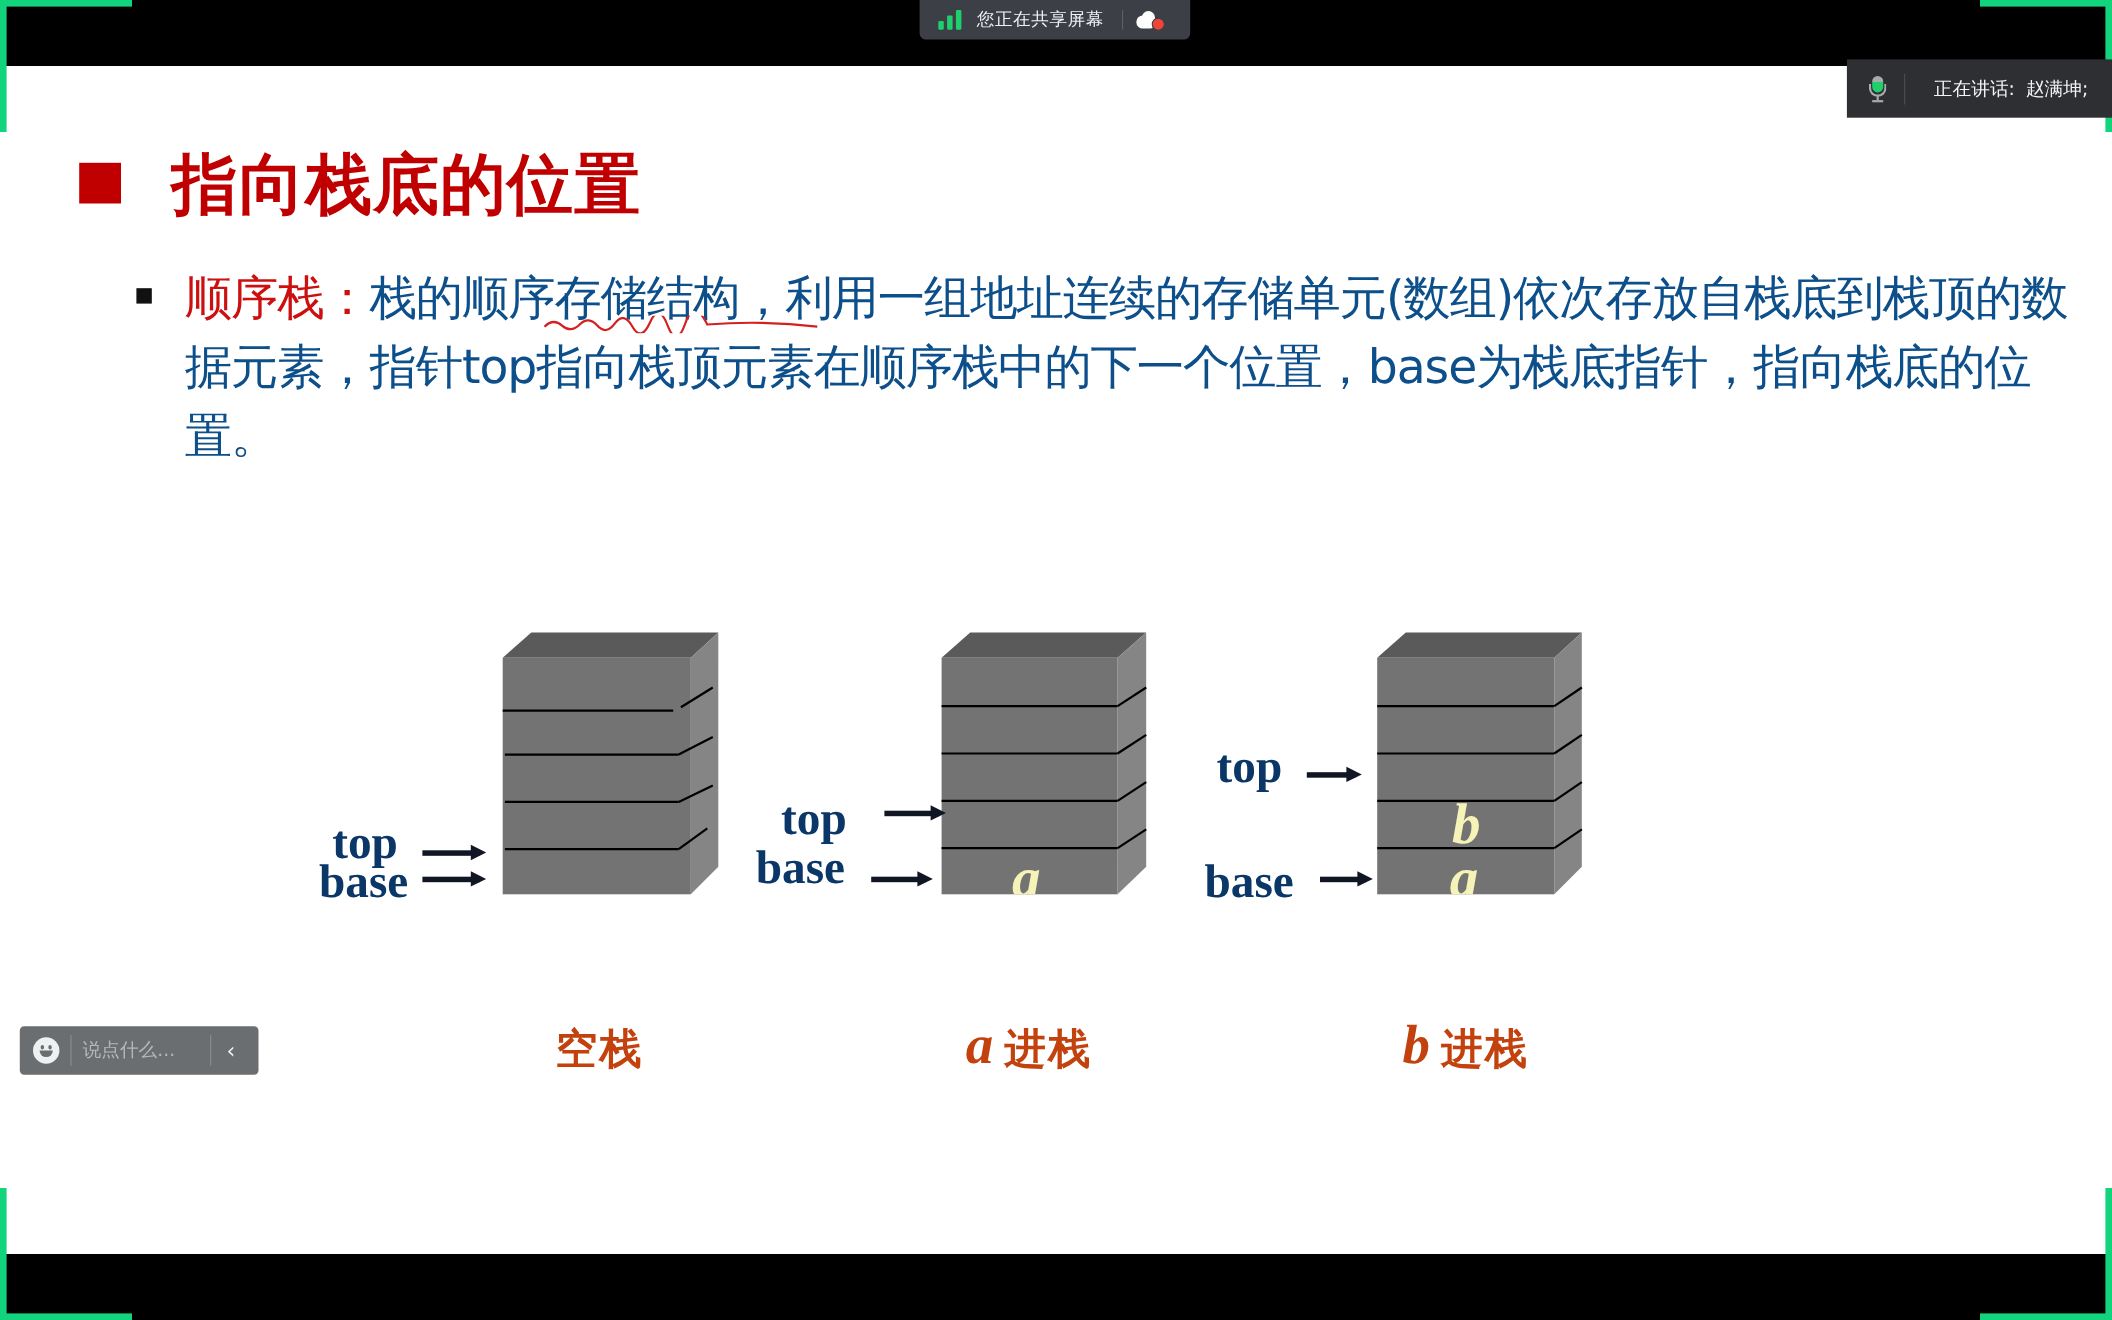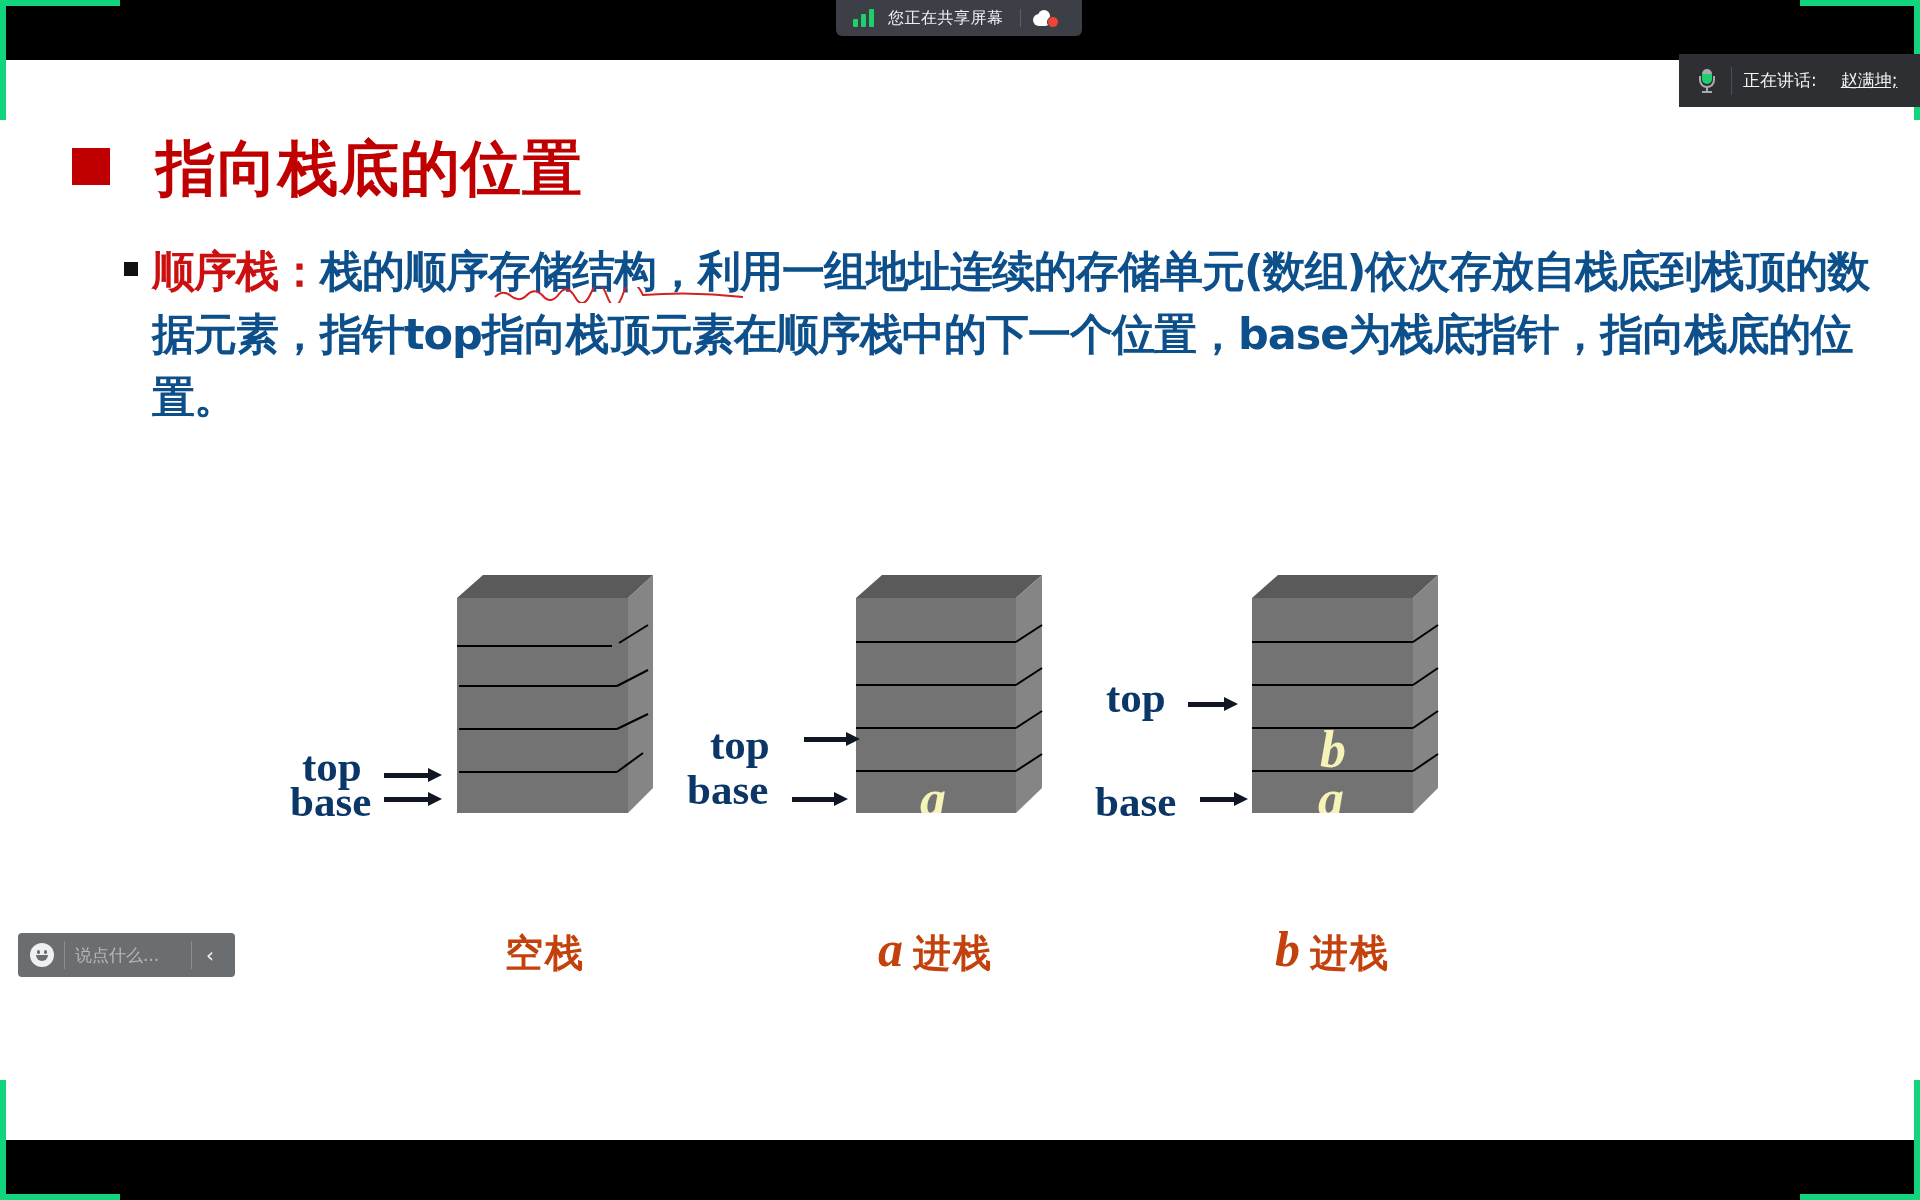--- a/index.html
+++ b/index.html
@@ -32,31 +32,31 @@
   .speaker {
     left:1679px; top:54px; width:241px; height:53px; background:#2d2f33;
     display:flex; align-items:center; color:#f2f3f5; font-size:17px;
   }
   .mic-icon { position:relative; width:16px; height:26px; margin-left:20px; }
   .mic-icon .body { position:absolute; left:3px; top:1px; width:10px; height:15px; border-radius:5px; background:linear-gradient(#a8aaad 0 35%, #1fcf6c 35%); }
   .mic-icon .arc { position:absolute; left:0px; top:8px; width:12px; height:10px; border:2px solid #a8aaad; border-top:none; border-radius:0 0 8px 8px; }
   .mic-icon .stem { position:absolute; left:7px; top:19px; width:2px; height:4px; background:#a8aaad; }
   .mic-icon .foot { position:absolute; left:3px; top:23px; width:10px; height:2px; background:#a8aaad; }
   .speaker-sep { width:1px; height:28px; background:#4b4e54; margin-left:16px; }
-  .speaker-label { margin-left:11px; }
-  .speaker-name { margin-left:24px;text-decoration:underline; }
+  .speaker-label { margin-left:26px; }
+  .speaker-name { margin-left:10px; }
   
   .title-square { left:72px; top:148px; width:38px; height:37px; background:#c00000; }
   .title {
     left:156px; top:128px; font-size:60px; font-weight:bold; color:#c00000;
     font-family:"DejaVu Sans", sans-serif; letter-spacing:1px; line-height:80px;
   }
   .bullet-square { left:124px; top:262px; width:14px; height:14px; background:#111; }
   .para {
-    left:152px; top:240px; width:1720px; font-size:43px; font-weight:bold;
+    left:168px; top:240px; width:1720px; font-size:43px; font-weight:normal;
     color:#0d4f8a; line-height:63px; letter-spacing:-1px;
   }
   .para .term { color:#cc1010; }
   .squiggle { left:493px; top:287px; width:252px; height:16px; }
   
   .stack-label {
     font-family:"Liberation Serif", "DejaVu Serif", serif; font-weight:bold;
     color:#0b3668; font-size:43px; line-height:44px;
   }
   .arrow { height:5px; background:#101624; }

